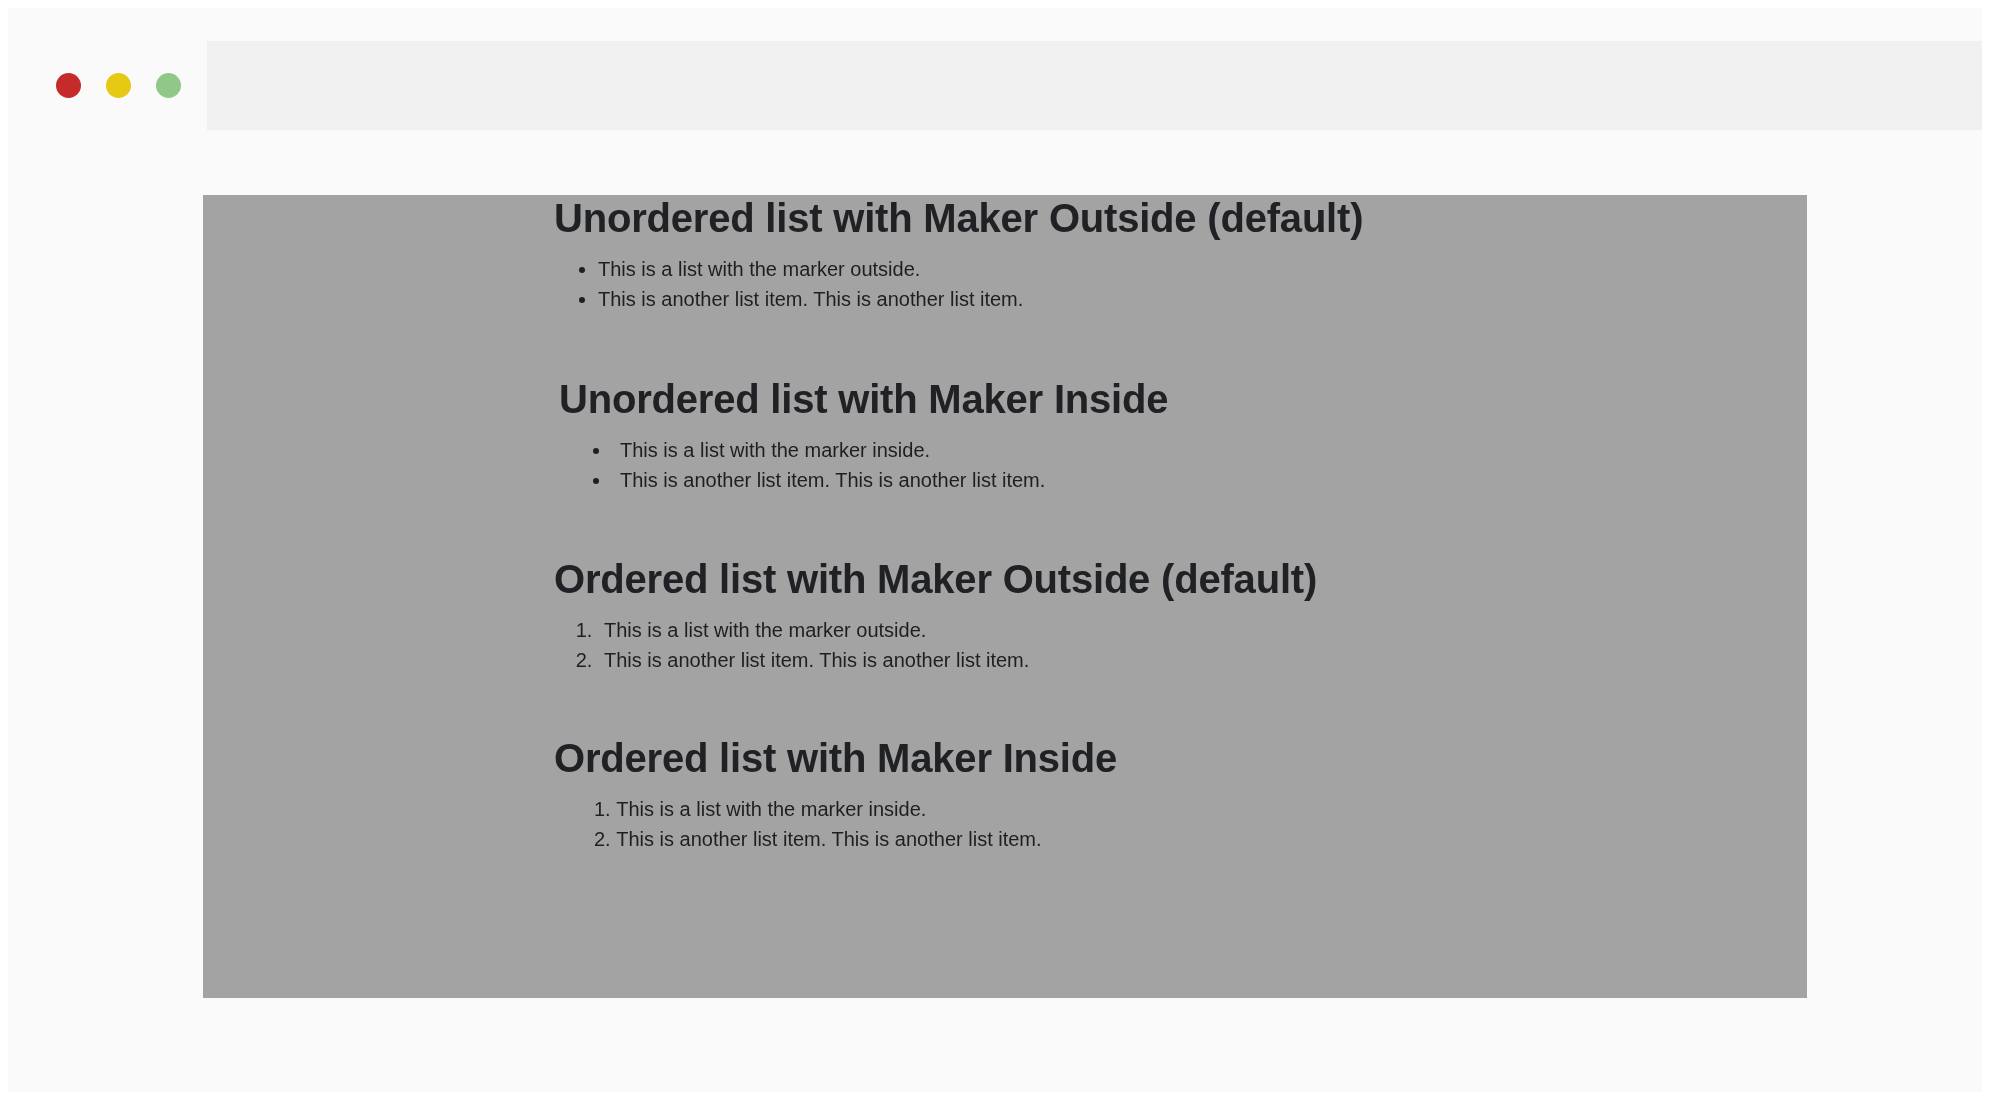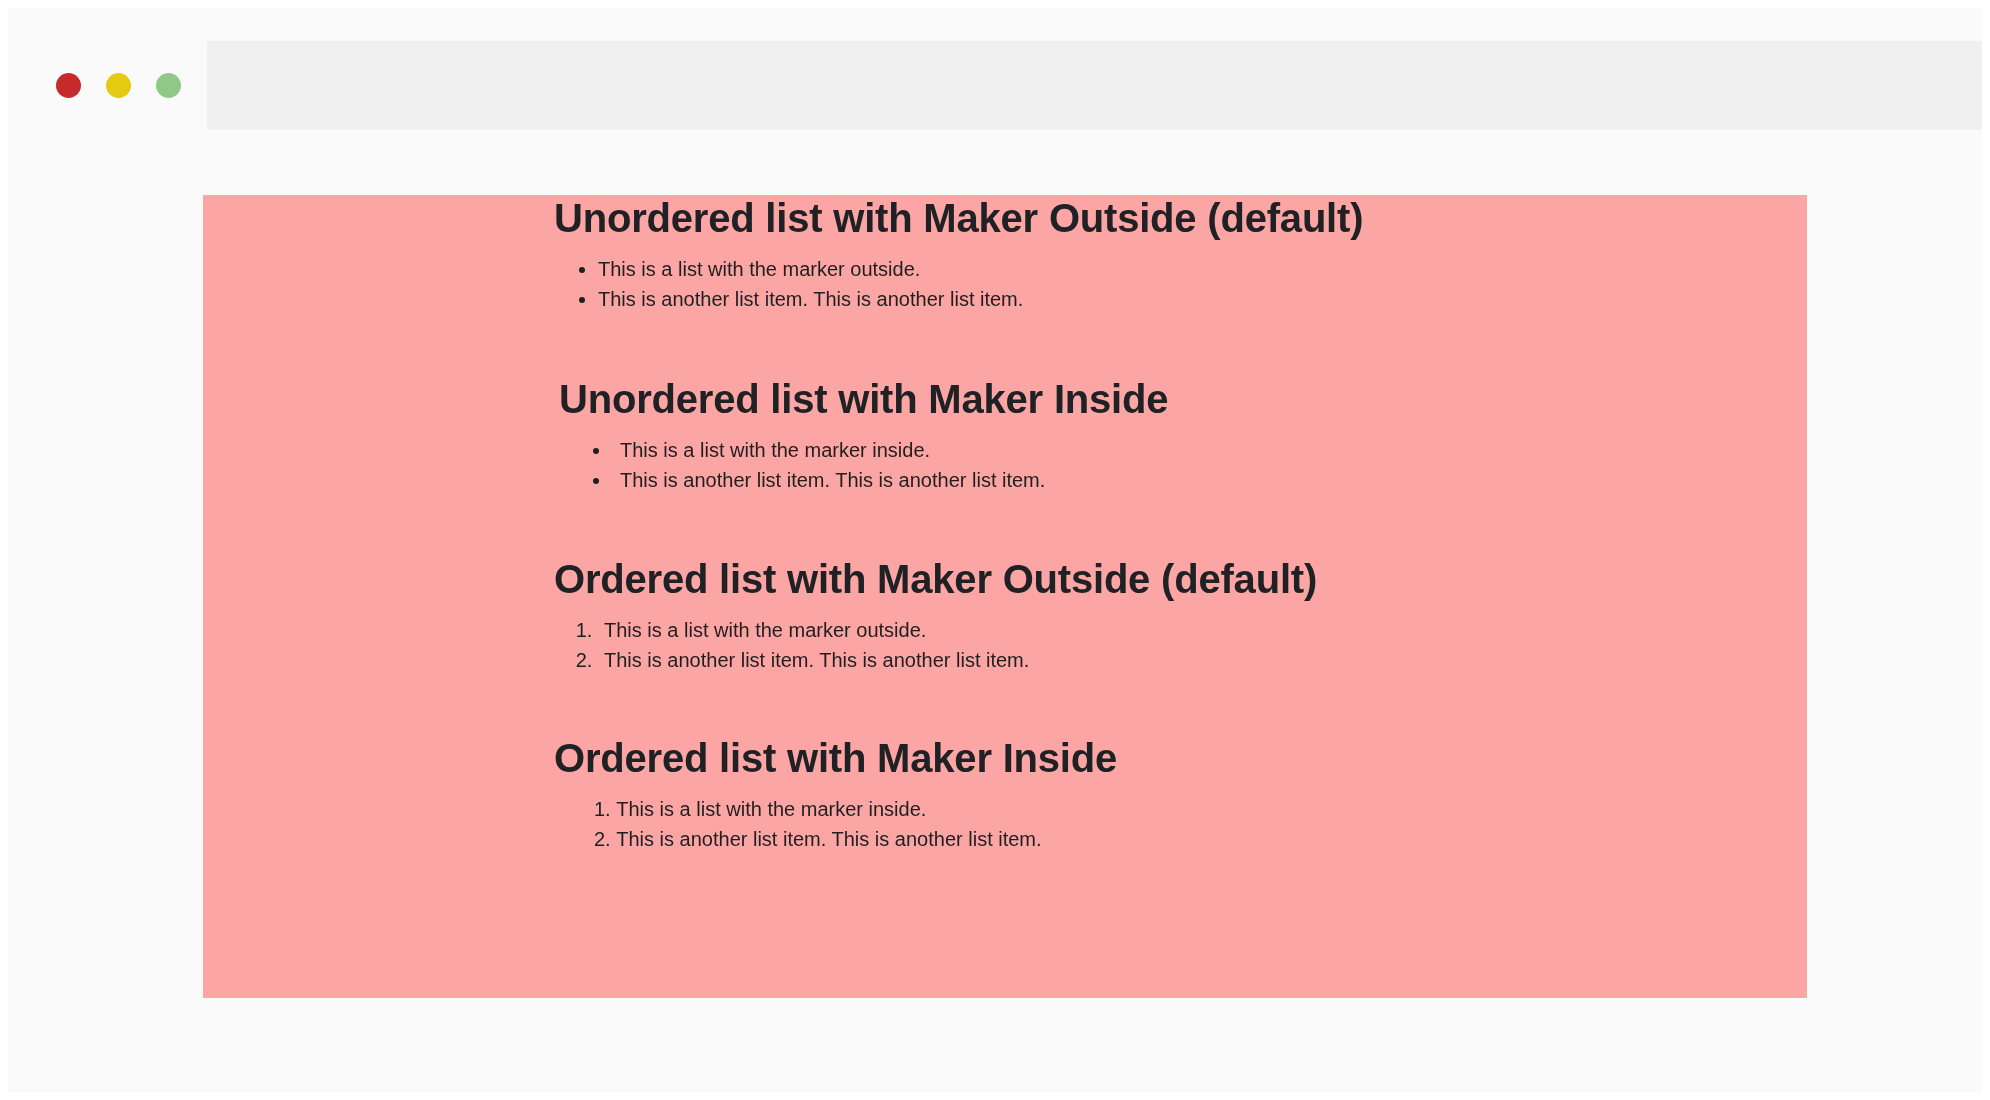--- a/index.html
+++ b/index.html
@@ -79,21 +79,21 @@
     bottom: 0;
     background: #fafafa;
   }
 
   .content-panel {
     position: absolute;
     left: 195px;
     top: 65px;
     width: 1604px;
     height: 803px;
-    background: #fca5a5;
+    background: #a3a3a3;
     box-sizing: border-box;
     padding: 0;
   }
 
   .doc {
     position: relative;
     width: 100%;
     height: 100%;
   }
 

